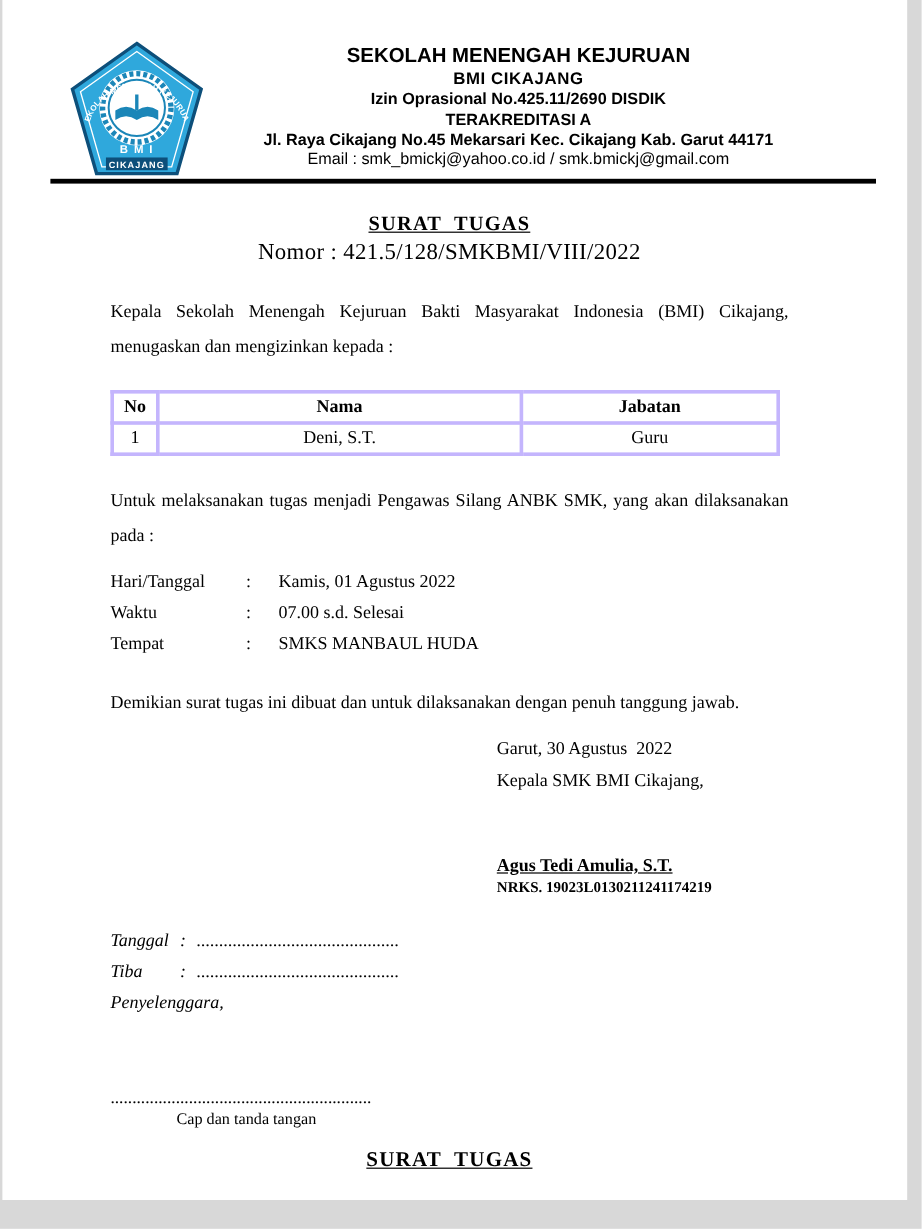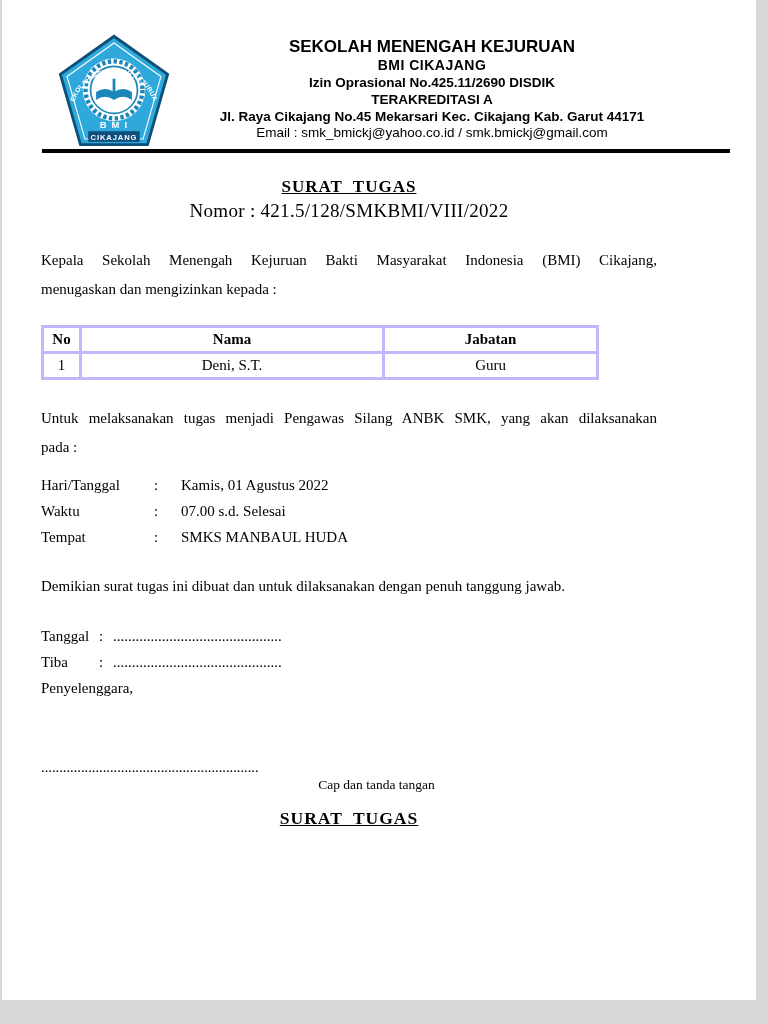--- a/index.html
+++ b/index.html
@@ -35,21 +35,21 @@
   .h-line2 { font-size: 14px; font-weight: bold; letter-spacing: 0.5px; }
   .h-line3, .h-line4, .h-line5 { font-size: 13.5px; font-weight: bold; }
   .h-line6 { font-size: 13.5px; font-weight: normal; }
   .rule {
     margin: 7px 0 0 40px;
     width: 688px; height: 4px;
     background: #000;
   }
 
   
-  .content { margin: 24px 99px 0 39px; font-size: 15px; }
+  .content { margin: 24px 99px 0 90px; font-size: 15px; }
 
   .doc-title {
     text-align: center;
     font-weight: bold;
     font-size: 17px;
     text-decoration: underline;
     letter-spacing: 1px;
     white-space: pre;
   }
   .doc-number {
@@ -95,28 +95,28 @@
     margin-top: 49px;
     line-height: 17px;
   }
   .sig-nrks {
     font-weight: bold;
     font-size: 12.5px;
     line-height: 16px;
   }
   .sig-pre { white-space: pre; }
 
-  .receipt { margin-top: 24px; }
+  .receipt { margin-top: 24px; font-style: italic; }
   .receipt-row { display: flex; line-height: 26px; }
   .r-label { width: 58px; }
   .r-sep { width: 14px; }
   .penyelenggara { line-height: 26px; }
 
   .sign-dots { margin-top: 58px; line-height: 16px; font-size: 14.5px; }
-  .cap-note { margin-left: 55px; font-size: 13.5px; line-height: 20px; text-align: center; }
+  .cap-note { margin-left: 55px; font-size: 13.5px; line-height: 20px; }
 
   .footer-title {
     margin-top: 13px;
     text-align: center;
     font-weight: bold;
     font-size: 17.5px;
     text-decoration: underline;
     letter-spacing: 1px;
     white-space: pre;
   }
@@ -202,20 +202,26 @@
       </div>
       <div class="detail-row">
         <span class="d-label">Tempat</span>
         <span class="d-sep">:</span>
         <span class="d-value">SMKS MANBAUL HUDA</span>
       </div>
     </div>
 
     <div class="closing">Demikian surat tugas ini dibuat dan untuk dilaksanakan dengan penuh tanggung jawab.</div>
 
+    <div class="signature">
+      <div class="sig-pre">Garut, 30 Agustus  2022</div>
+      <div>Kepala SMK BMI Cikajang,</div>
+      <div class="sig-name">Agus Tedi Amulia, S.T.</div>
+      <div class="sig-nrks">NRKS. 19023L0130211241174219</div>
+    </div>
 
     <div class="receipt">
       <div class="receipt-row">
         <span class="r-label">Tanggal</span>
         <span class="r-sep">:</span>
         <span>.............................................</span>
       </div>
       <div class="receipt-row">
         <span class="r-label">Tiba</span>
         <span class="r-sep">:</span>

